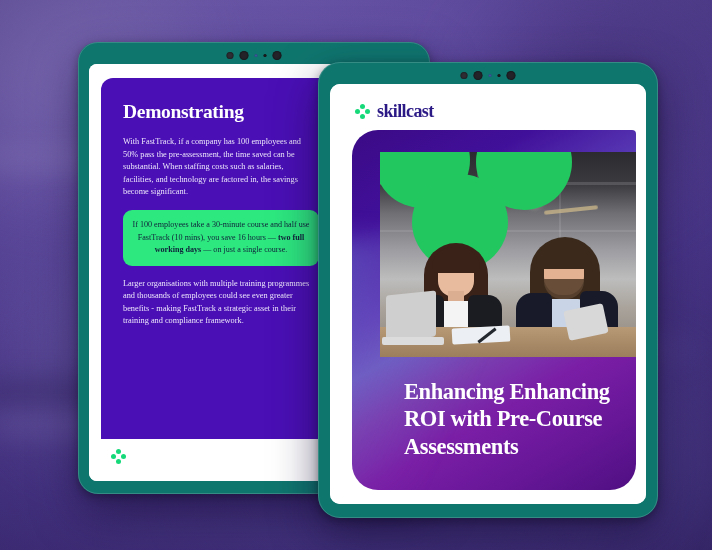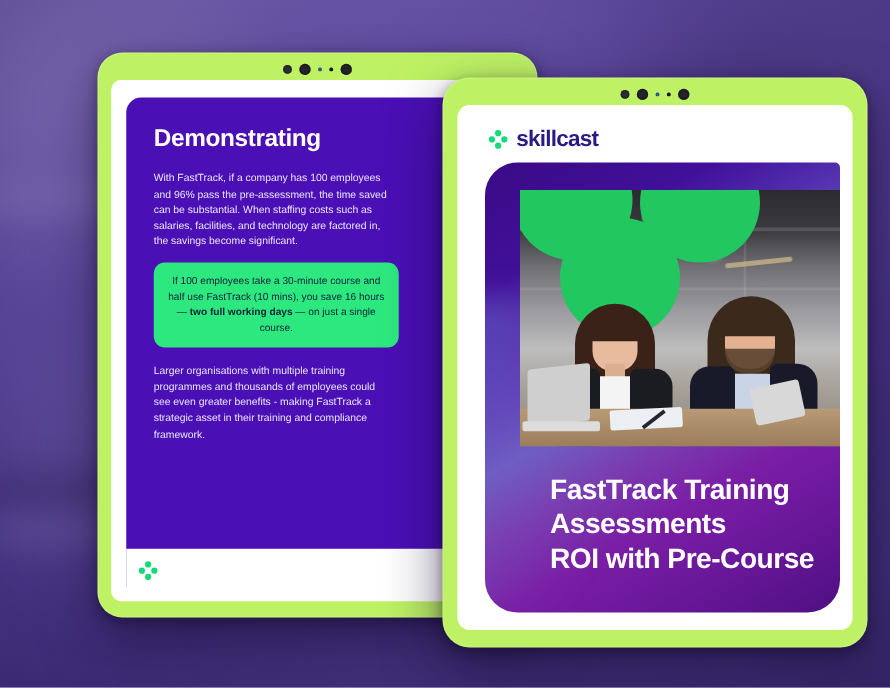--- a/index.html
+++ b/index.html
@@ -49,23 +49,24 @@
   .bg-s4 { right:20px; top:340px; width:200px; height:18px; background:#5c4d9c; }
   .bg-s5 { left:120px; bottom:10px; width:420px; height:22px; background:#4a3c86; }
   .bg-vig {
     position:absolute; inset:0;
     background: radial-gradient(ellipse at 50% 45%, rgba(0,0,0,0) 40%, rgba(30,18,70,.35) 100%);
   }
 
   
   .tablet {
     position: absolute;
-    background: #bef264;
+    background: #0f766e;
     border-radius: 22px;
     box-shadow: 0 18px 45px rgba(20,10,50,.55), 0 3px 10px rgba(0,0,0,.35);
+    font-family: Liberation Serif, serif;
   }
   .tablet::after {            
     content:"";
     position:absolute; inset:0;
     border-radius: 22px;
     border: 1px solid rgba(255,255,255,.16);
     pointer-events:none;
   }
 
   
@@ -74,21 +75,20 @@
     width: 352px; height: 452px;
     border-radius: 20px;
   }
   #tablet-back::after { border-radius:20px; }
 
   
   #tablet-front {
     left: 318px; top: 62px;
     width: 340px; height: 456px;
     border-radius: 22px;
-    margin-left: 36px;
   }
 
   
   .cam-row {
     position: absolute;
     top: 8px; left: 50%;
     transform: translateX(-50%);
     display: flex; align-items: center; gap: 6px;
     height: 10px;
   }
@@ -319,21 +319,21 @@
 
     <div class="screen">
       <div class="page-back">
 
         <div class="back-panel">
           <div class="back-title">
             <div>Demonstrating</div>
           </div>
 
 
-          <p class="back-p">With FastTrack, if a company has 100 employees and 96% pass the pre-assessment, the time saved can be substantial. When staffing costs such as salaries, facilities, and technology are factored in, the savings become significant.</p>
+          <p class="back-p">With FastTrack, if a company has 100 employees and 50% pass the pre-assessment, the time saved can be substantial. When staffing costs such as salaries, facilities, and technology are factored in, the savings become significant.</p>
 
           <div class="callout">
             <div class="callout-text"><span>If 100 employees take a 30-minute course and half use FastTrack (10 mins), you save 16 hours — </span><b>two full working days</b><span> — on just a single course.</span></div>
           </div>
 
           <p class="back-p">Larger organisations with multiple training programmes and thousands of employees could see even greater benefits - making FastTrack a strategic asset in their training and compliance framework.</p>
         </div>
 
         <div class="back-footer">
           <span class="dots">
@@ -408,23 +408,23 @@
 
             <div class="desk"></div>
             <div class="laptop"></div>
             <div class="laptop-base"></div>
             <div class="papers"></div>
             <div class="pen"></div>
             <div class="tablet-prop"></div>
           </div>
 
           <div class="hero-title">
-            <div>FastTrack Training</div>
+            <div>Enhancing Enhancing</div>
+            <div>ROI with Pre-Course</div>
             <div>Assessments</div>
-            <div>ROI with Pre-Course</div>
           </div>
 
         </div>
       </div>
     </div>
   </div>
 
 </div>
 
 </body></html>

